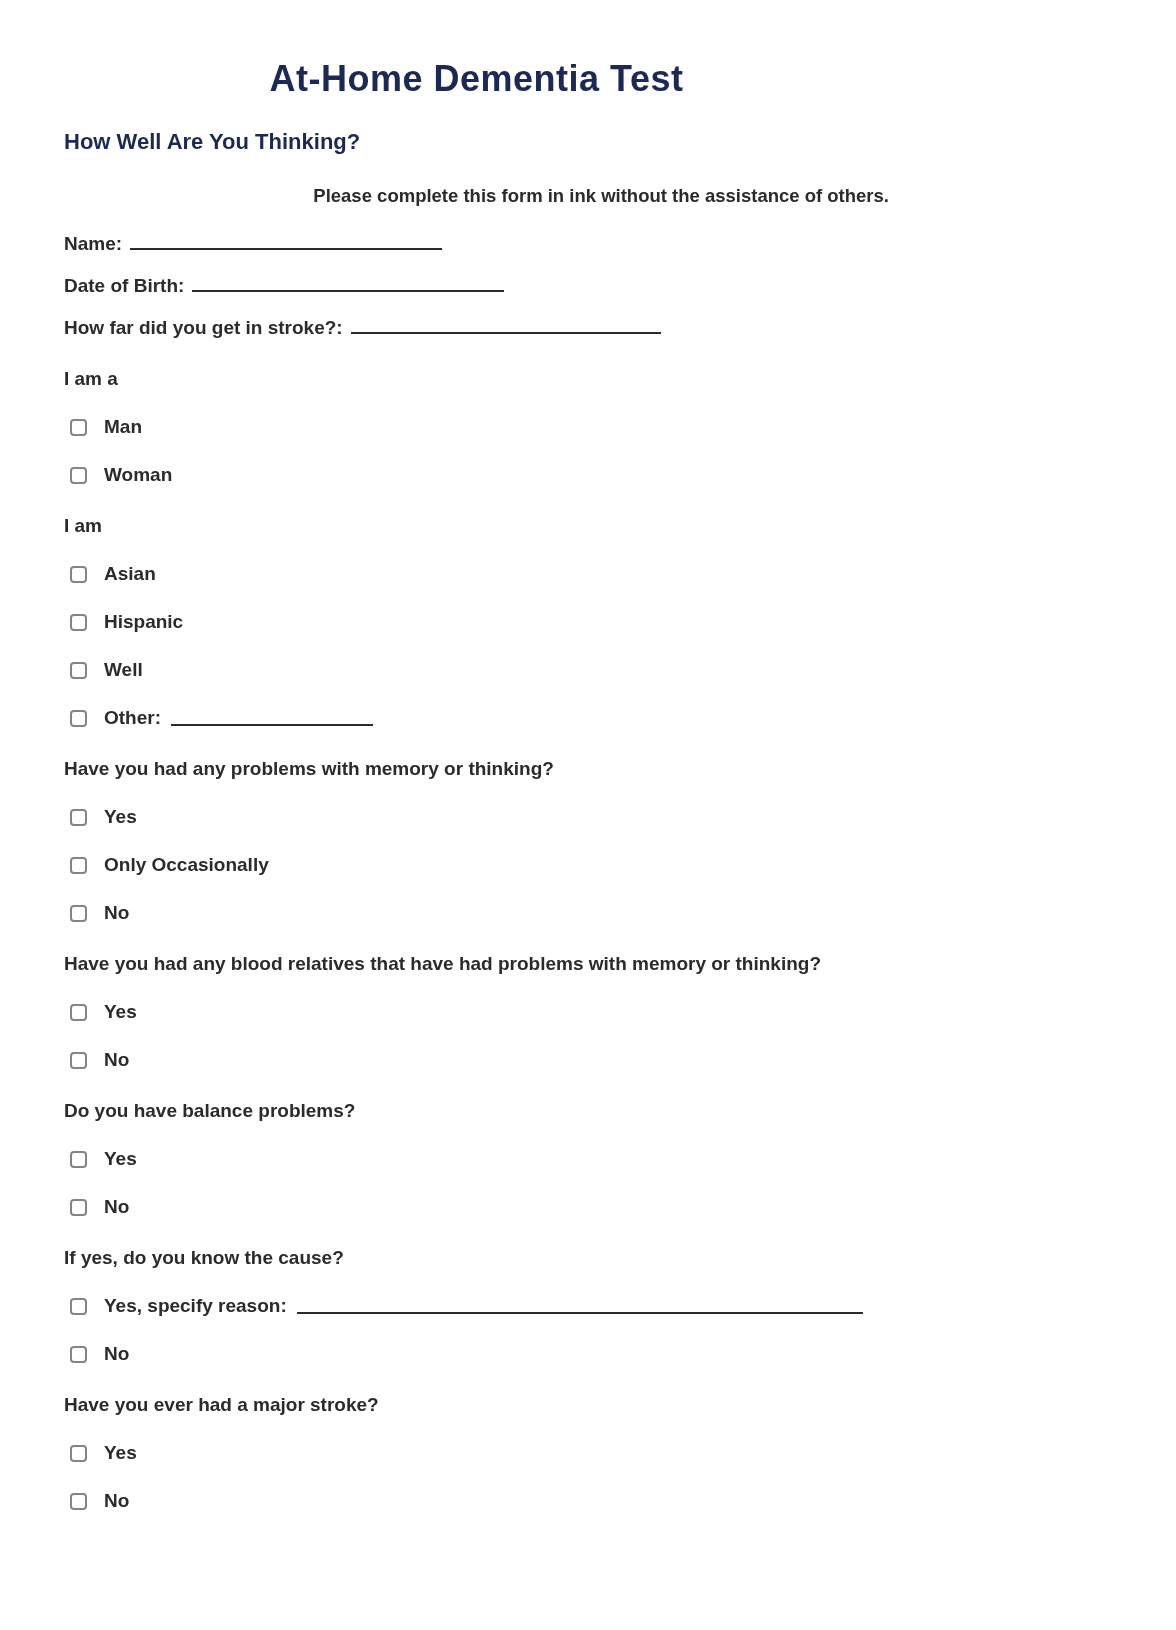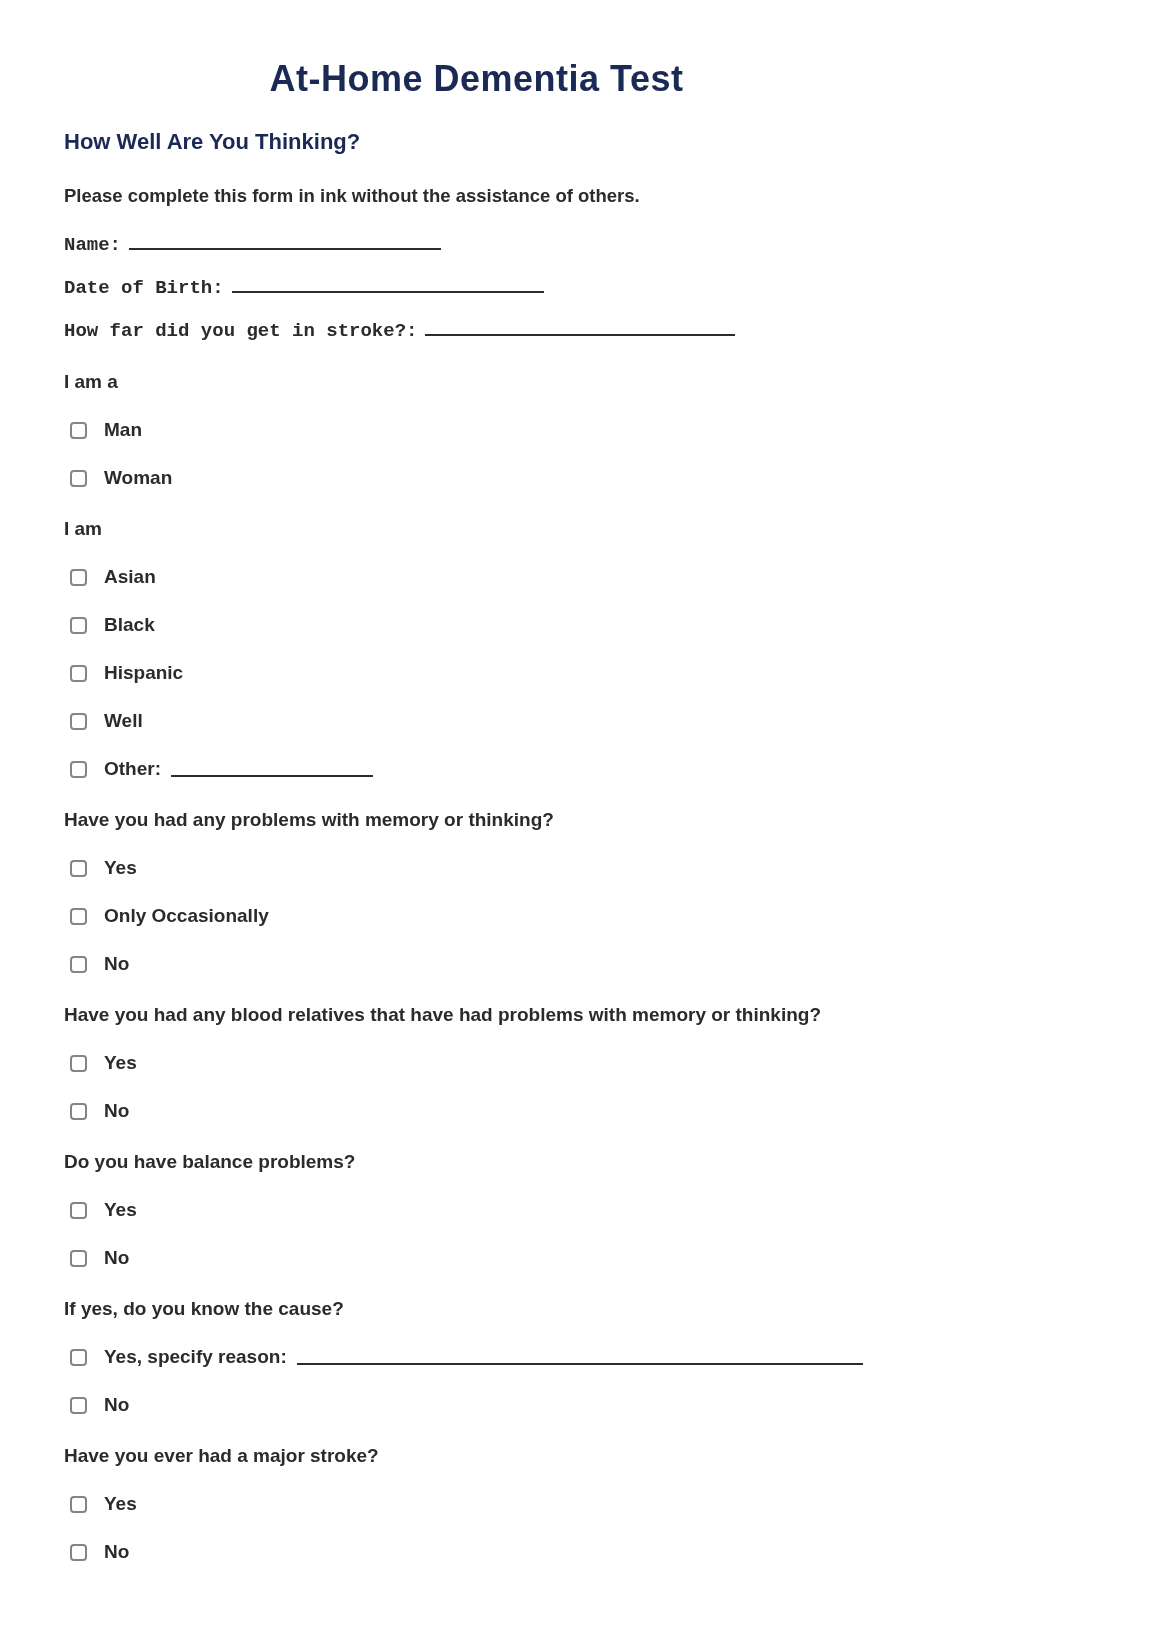--- a/index.html
+++ b/index.html
@@ -31,33 +31,33 @@
     line-height:1.15;
     letter-spacing:0.5px;
   }
   .page-subtitle{
     text-align:left;
     color:var(--title);
     font-size:22px;
     margin-top:30px;
   }
   .instruction{
-    text-align:left;
+    text-align:right;
     color:var(--text);
     font-size:18.5px;
     margin-top:30px;
   }
   .text-fields{margin-top:26px;}
   .field-row{
     font-size:19px;
     margin-top:20px;
     line-height:22px;
     white-space:nowrap;
   }
-  .field-label{margin-right:8px;font-family:Liberation Mono, monospace;}
+  .field-label{margin-right:8px;}
   .blank-line{
     display:inline-block;
     border-bottom:2.5px solid var(--line);
     height:16px;
     vertical-align:baseline;
   }
   .question{
     font-size:19px;
     line-height:22px;
     margin-top:29px;
@@ -124,24 +124,20 @@
   </div>
 
   <div class="section">
     <div class="question">I am</div>
     <div class="options">
   <div class="option-row">
     <span class="checkbox"></span>
             <span class="option-label">Asian</span>
   </div>
 
-  <div class="option-row">
-    <span class="checkbox"></span>
-            <span class="option-label">Black</span>
-  </div>
 
   <div class="option-row">
     <span class="checkbox"></span>
             <span class="option-label">Hispanic</span>
   </div>
 
   <div class="option-row">
     <span class="checkbox"></span>
             <span class="option-label">Well</span>
   </div>

